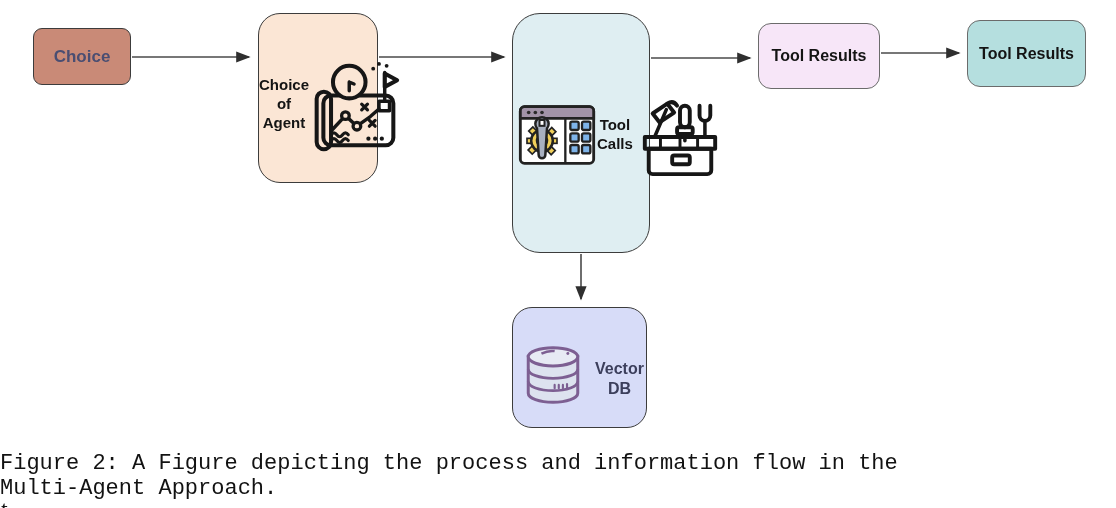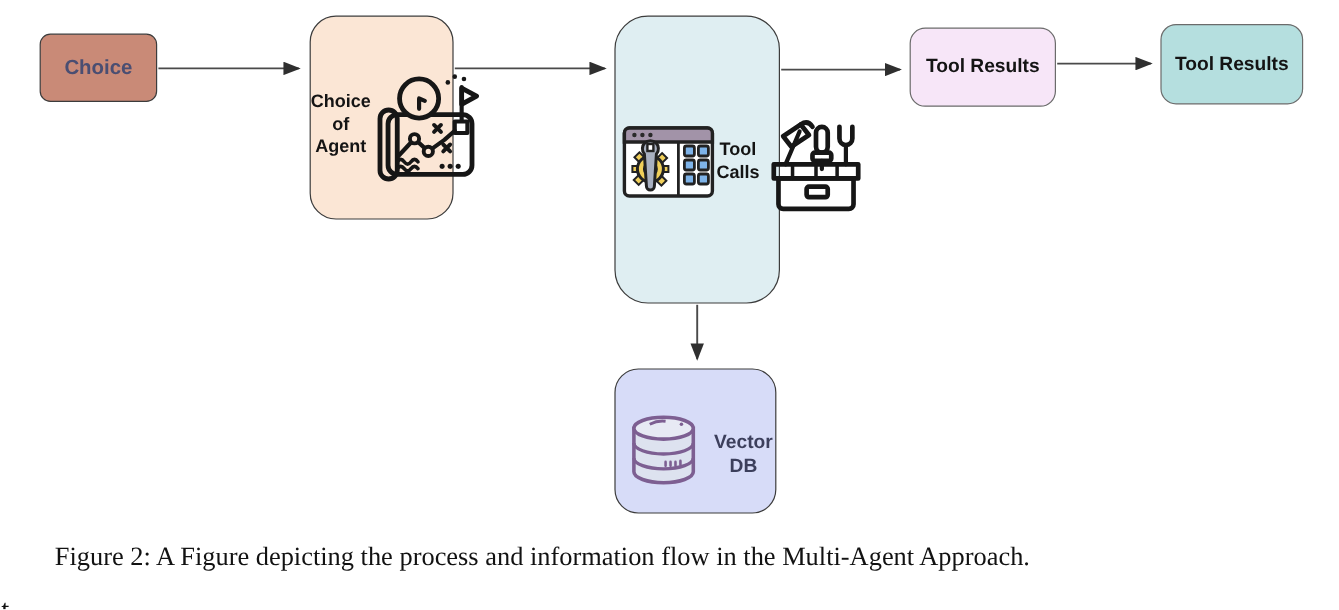--- a/index.html
+++ b/index.html
@@ -17,22 +17,22 @@
   .n-toolcalls{left:512px;top:13px;width:138px;height:240px;background:#dfeef2;border-radius:28px;
                color:#141414;font-size:15px;justify-content:space-between;padding:16px 0 12px 4px;}
   .n-tr1{left:758px;top:23px;width:122px;height:66px;background:#f7e6f8;border-radius:13px;
          color:#141414;font-size:16px;border-color:#6b6b6b;}
   .n-tr2{left:967px;top:20px;width:119px;height:67px;background:#b5dfdf;border-radius:13px;
          color:#141414;font-size:16px;border-color:#6b6b6b;}
   .n-vectordb{left:512px;top:307px;width:135px;height:121px;background:#d7dcf8;border-radius:20px;
               color:#3c3f5c;font-size:16px;justify-content:flex-start;padding-top:14px;}
   .n-vectordb .lbl{margin-top:8px;}
   .n-choice .icon-wrap{margin-top:4px;}
-  .caption{position:absolute;left:0;top:451px;width:904px;text-align:center;
-           font-family:Liberation Serif, serif;font-size:22px;color:#121212;}
+  .caption{position:absolute;left:0;top:451px;width:904px;text-align:left;
+           font-family:Liberation Mono, monospace;font-size:22px;color:#121212;}
   .clipped-text{position:absolute;left:1px;top:496px;width:16px;height:12px;overflow:hidden;
                 font-family:"Liberation Serif",serif;font-size:24px;color:#121212;}
   svg{display:block;}
 </style>
 </head>
 <body>
 
 <div class="page">
 
   <svg class="edges" viewBox="0 0 1116 508">

